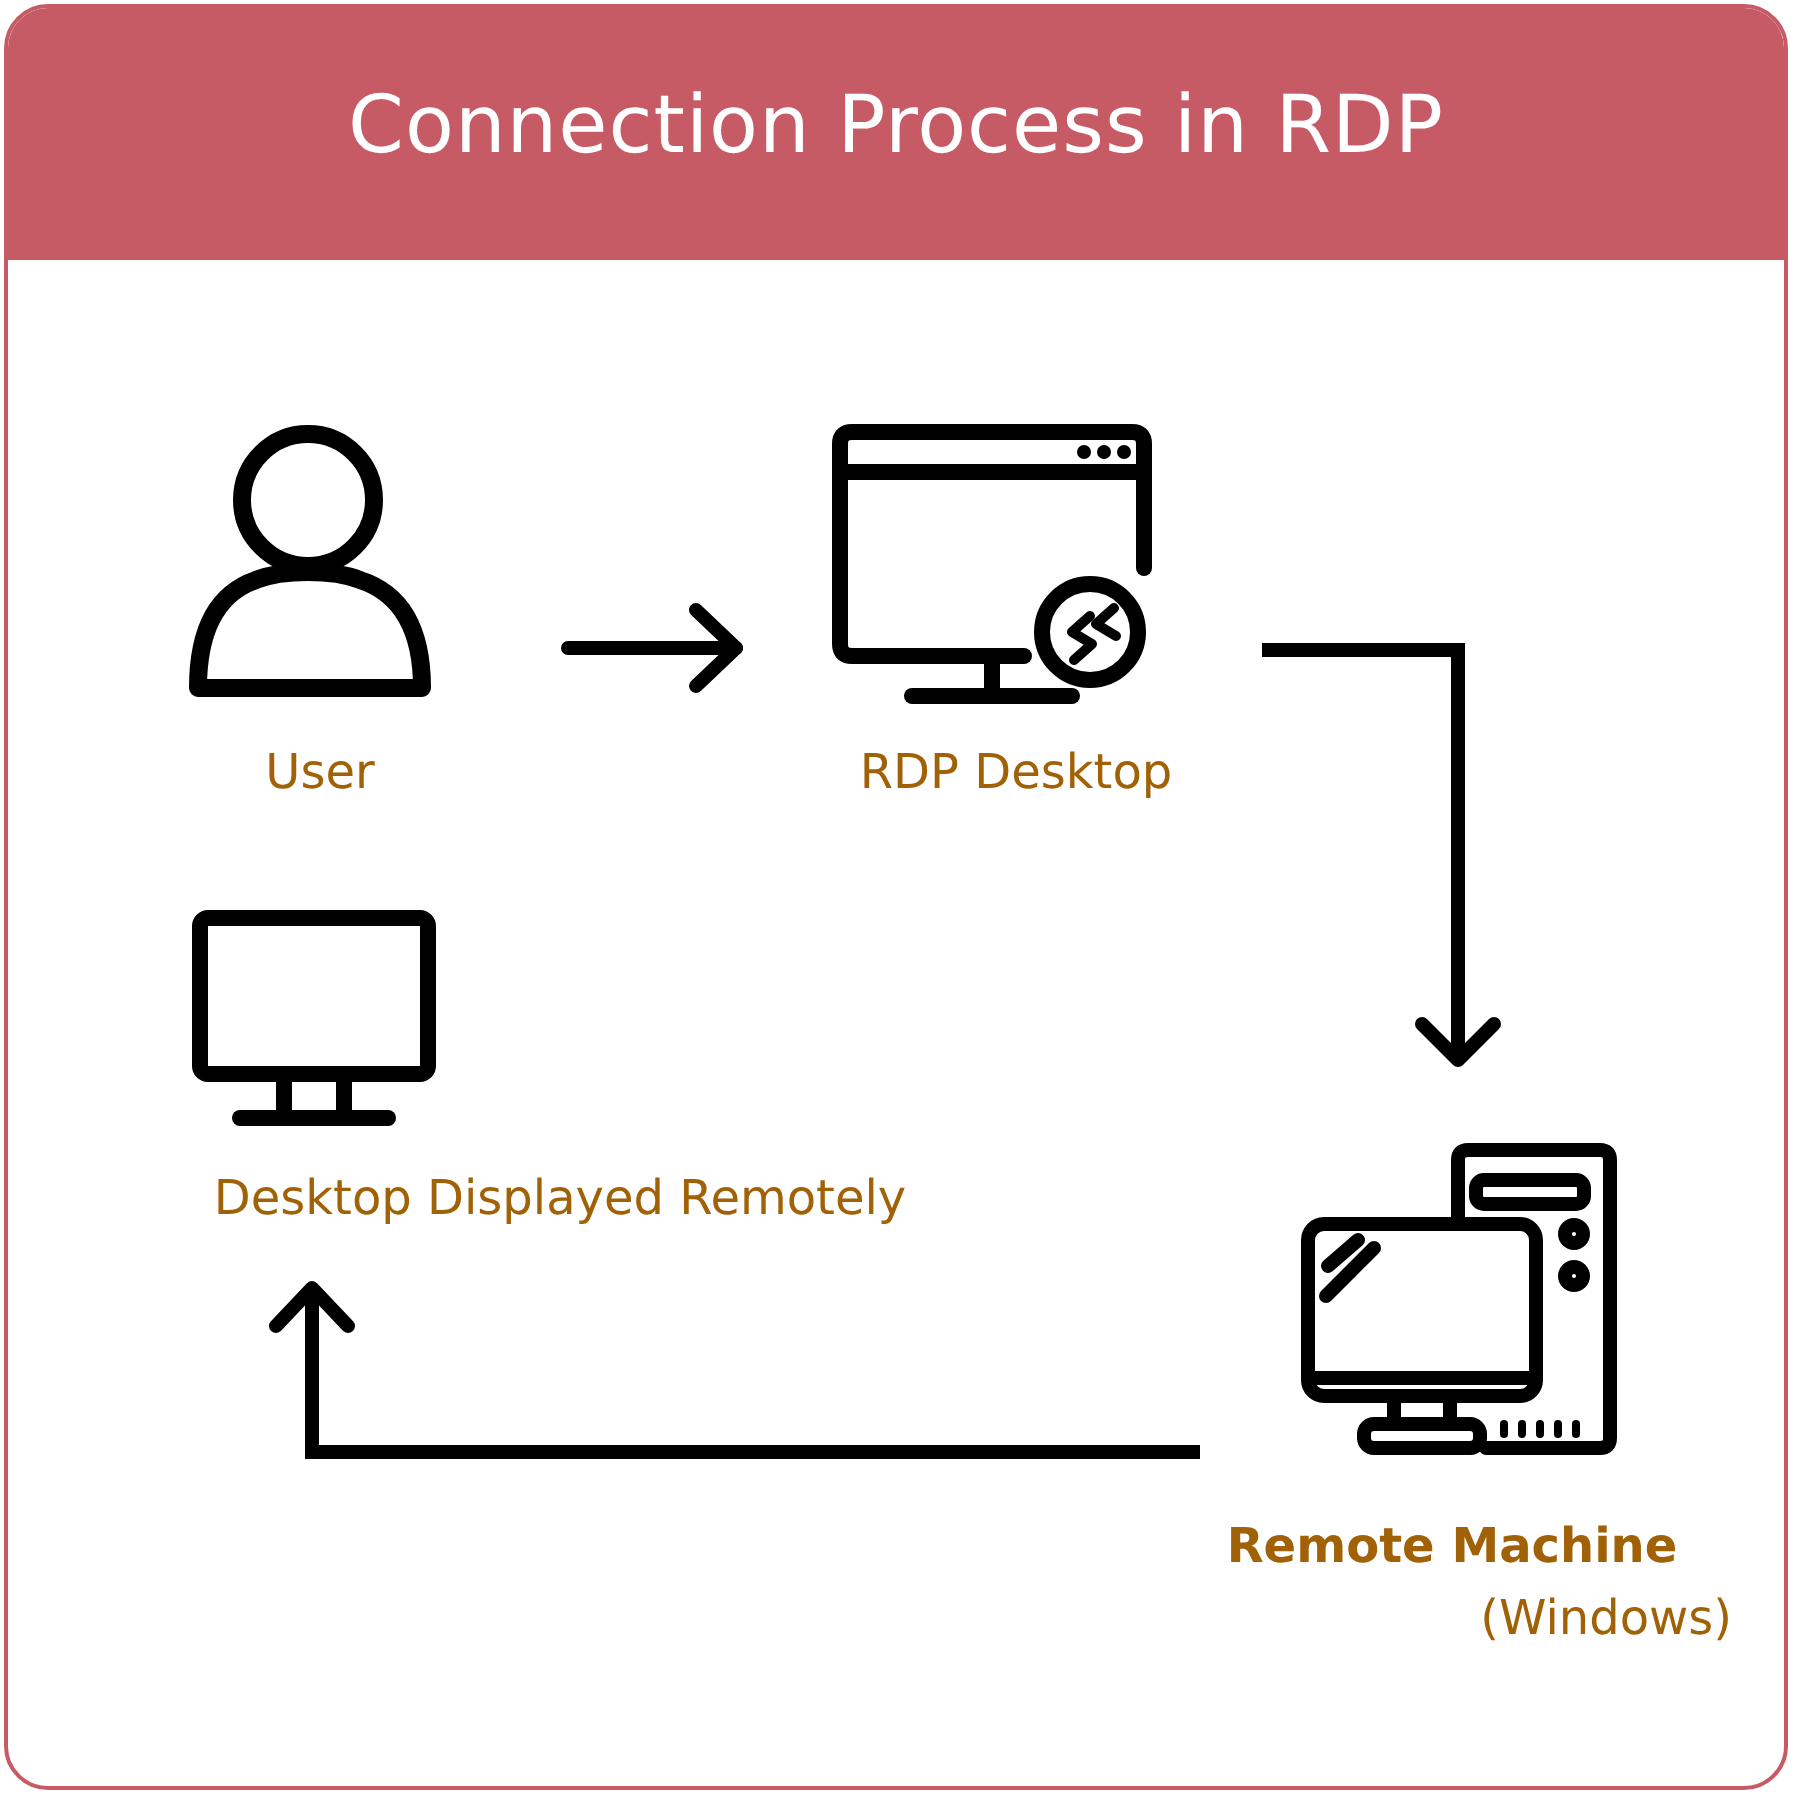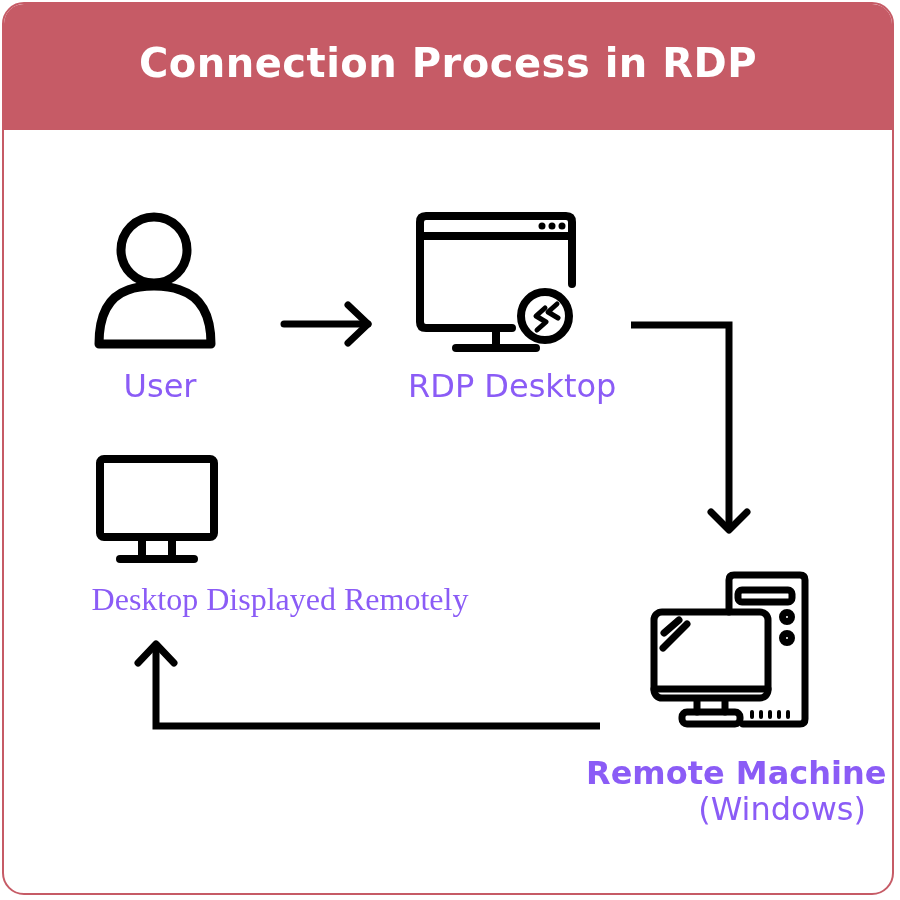--- a/index.html
+++ b/index.html
@@ -7,26 +7,26 @@
   .card {
     position: absolute; left: 2px; top: 2px; width: 892px; height: 893px;
     border: 2px solid #c65b66; border-radius: 22px; box-sizing: border-box;
     background: #ffffff; overflow: hidden;
   }
   .header {
     position: absolute; left: 0; top: 0; right: 0; height: 126px;
     background: #c65b66; display: flex; align-items: center; justify-content: center;
   }
   .header h1 {
-    margin: 0; color: #ffffff; font-family: "DejaVu Sans", sans-serif; font-weight: bold;
+    margin: 0; color: #ffffff; font-family: "DejaVu Sans", sans-serif; font-weight: normal;
     font-size: 40px; letter-spacing: 0.5px; margin-top: -8px;
   }
   svg.diagram { position: absolute; left: 0; top: 0; width: 900px; height: 900px; }
   .label {
-    position: absolute; font-family: "DejaVu Sans", sans-serif; font-size: 32px; color: #8b5cf6;
+    position: absolute; font-family: "DejaVu Sans", sans-serif; font-size: 24px; color: #a16207;
     text-align: center; white-space: nowrap; line-height: 36px;
   }
 </style>
 </head>
 <body>
 
 <div class="card">
   <div class="header">
     <h1>Connection Process in RDP</h1>
   </div>
@@ -95,15 +95,15 @@
   <g fill="none" stroke="#000" stroke-width="8" stroke-linecap="round" stroke-linejoin="round">
     <rect x="100" y="459" width="114" height="78" rx="4"></rect>
     <line x1="142" y1="541" x2="142" y2="559"></line>
     <line x1="172" y1="541" x2="172" y2="559"></line>
     <line x1="120" y1="559" x2="194" y2="559"></line>
   </g>
 </svg>
 
 <div class="label" style="left:104px; top:368px; width:112px;">User</div>
 <div class="label" style="left:408px; top:368px; width:200px;">RDP Desktop</div>
-<div class="label" style="left:60px; top:581px; width:440px;font-family:Liberation Serif, serif;">Desktop Displayed Remotely</div>
+<div class="label" style="left:60px; top:581px; width:440px;">Desktop Displayed Remotely</div>
 <div class="label" style="left:586px; top:755px; width:280px;font-weight:bold;">Remote Machine</div>
 <div class="label" style="left:586px; top:791px; width:280px;text-align:right;">(Windows)</div>
 
 </body></html>

